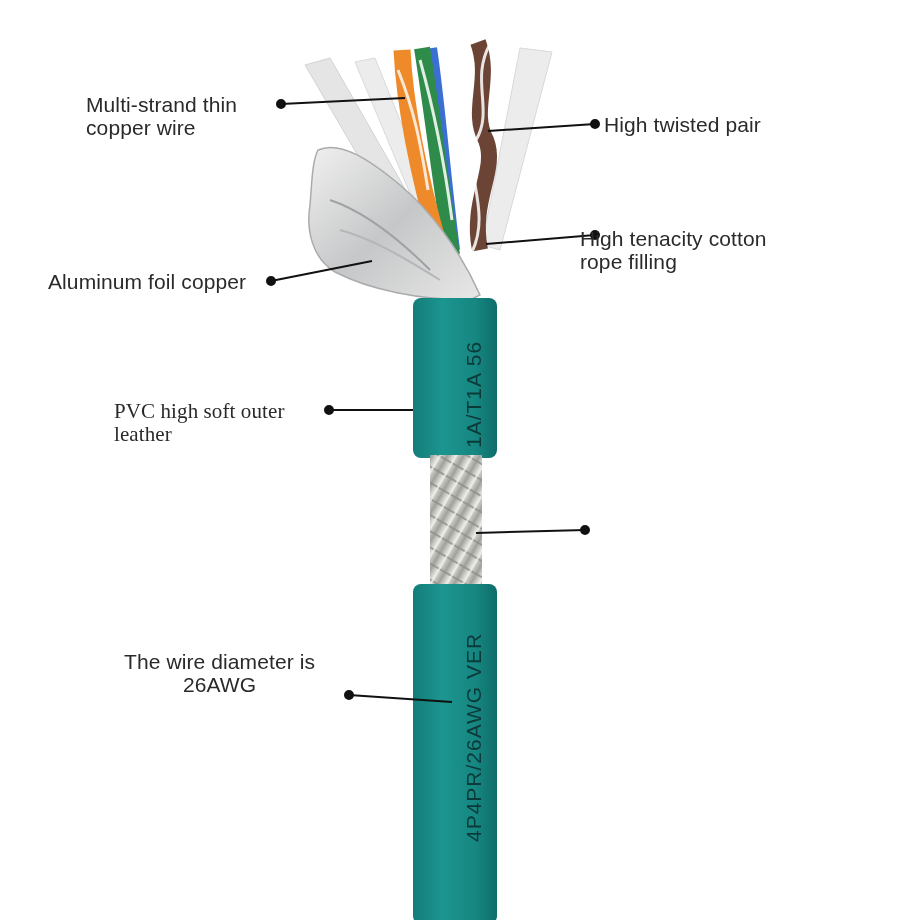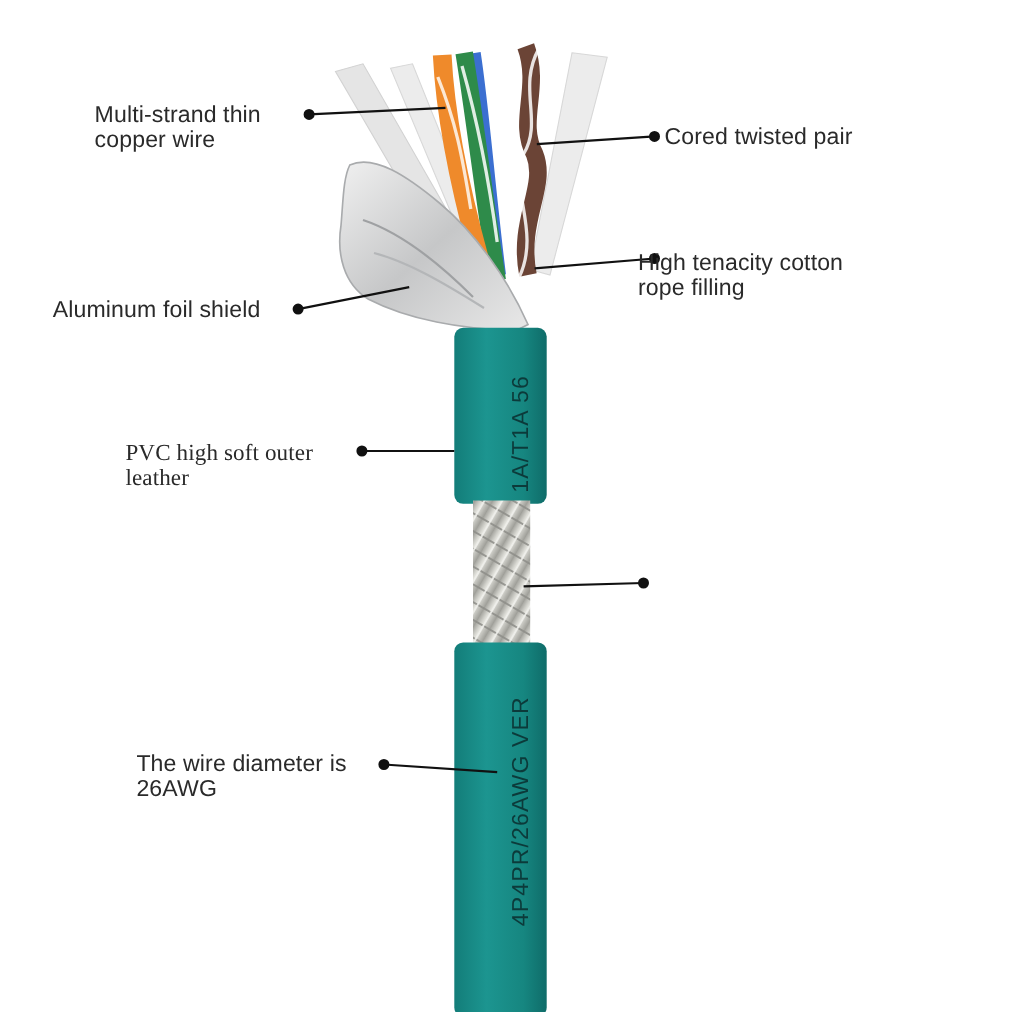--- a/index.html
+++ b/index.html
@@ -90,21 +90,21 @@
       <line x1="349" y1="695" x2="452" y2="702"></line>
         <circle cx="349" cy="695" r="4"></circle>
     </g>
   </svg>
 
   <div class="jacket-text" style="left:462px; top:448px;">1A/T1A 56</div>
   <div class="jacket-text" style="left:462px; top:842px;">4P4PR/26AWG VER</div>
 
   <div class="label" style="left:86px; top:93px;">Multi-strand thin
 copper wire</div>
-  <div class="label" style="left:604px; top:113px;">Cored twisted pair</div>
+  <div class="label" style="left:604px; top:113px;">High twisted pair</div>
   <div class="label" style="left:580px; top:227px;">High tenacity cotton
 rope filling</div>
-  <div class="label" style="left:48px; top:270px;">Aluminum foil shield</div>
+  <div class="label" style="left:48px; top:270px;">Aluminum foil copper</div>
   <div class="label" style="left:114px; top:400px;font-family:Liberation Serif, serif;">PVC high soft outer
 leather</div>
-  <div class="label" style="left:124px; top:683px;">The wire diameter is
+  <div class="label" style="left:124px; top:650px;text-align:center;">The wire diameter is
 26AWG</div>
 </div>
 
 </body></html>

